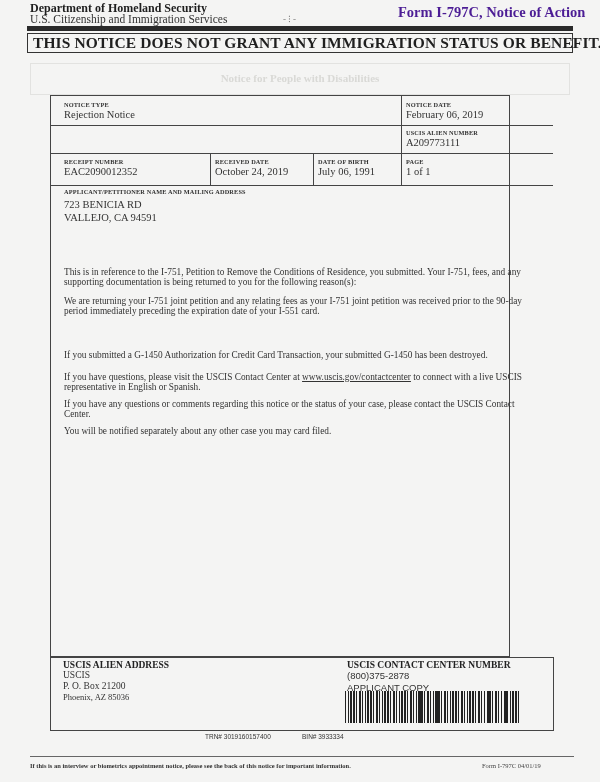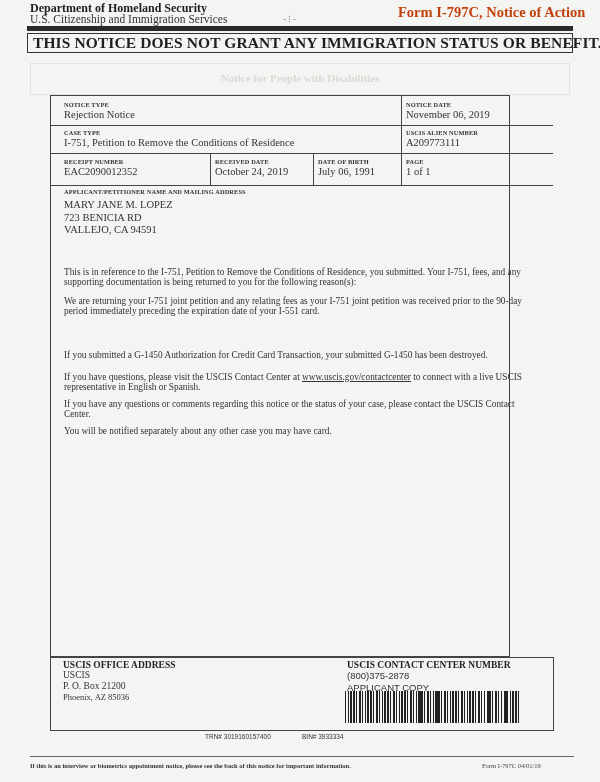--- a/index.html
+++ b/index.html
@@ -6,21 +6,21 @@
   html, body { width: 600px; height: 782px; overflow: hidden; }
   body {
     background: #f4f4f3;
     font-family: "Liberation Serif", serif;
     color: #222;
     position: relative;
   }
   .abs { position: absolute; }
   .hdr-left1 { left: 30px; top: 1px; font-weight: bold; font-size: 12px; color: #1e1e1e; }
   .hdr-left2 { left: 30px; top: 13px; font-size: 11.5px; color: #333; }
-  .hdr-right { left: 398px; top: 4px; font-weight: bold; font-size: 14.5px; color: #c2410c; }
+  .hdr-right { left: 398px; top: 4px; font-weight: bold; font-size: 14.5px; color: #4c1d95; }
   .speck { left: 283px; top: 12px; font-size: 9px; color: #777; }
   .thick-bar { left: 27px; top: 26px; width: 546px; height: 5px; background: #2a2a2a; }
   .banner {
     left: 27px; top: 33px; width: 546px; height: 20px;
     border: 1.5px solid #333;
     font-weight: bold; font-size: 15.5px; line-height: 17px;
     padding-left: 5px; color: #1f1f1f; letter-spacing: 0.1px;
     white-space: nowrap;
   }
   .ghost-box {
@@ -89,27 +89,23 @@
   <div class="vline" style="left:350px; top:0; height:89px;"></div>
   <div class="vline" style="left:159px; top:57px; height:32px;"></div>
   <div class="vline" style="left:262px; top:57px; height:32px;"></div>
 
   <div class="cell" style="left:13px; top:5px;">
     <div class="lbl">NOTICE TYPE</div>
     <div class="val">Rejection Notice</div>
   </div>
   <div class="cell" style="left:355px; top:5px;">
     <div class="lbl">NOTICE DATE</div>
-    <div class="val">November 06, 2019</div>
+    <div class="val">February 06, 2019</div>
   </div>
 
-  <div class="cell" style="left:13px; top:33px;">
-    <div class="lbl">CASE TYPE</div>
-    <div class="val">I-751, Petition to Remove the Conditions of Residence</div>
-  </div>
   <div class="cell" style="left:355px; top:33px;">
     <div class="lbl">USCIS ALIEN NUMBER</div>
     <div class="val">A209773111</div>
   </div>
 
   <div class="cell" style="left:13px; top:62px;">
     <div class="lbl">RECEIPT NUMBER</div>
     <div class="val">EAC2090012352</div>
   </div>
   <div class="cell" style="left:164px; top:62px;">
@@ -121,40 +117,39 @@
     <div class="val">July 06, 1991</div>
   </div>
   <div class="cell" style="left:355px; top:62px;">
     <div class="lbl">PAGE</div>
     <div class="val">1 of 1</div>
   </div>
 
   <div class="cell" style="left:13px; top:92px;">
     <div class="lbl">APPLICANT/PETITIONER NAME  AND  MAILING  ADDRESS</div>
     <div class="addr" style="margin-top:4px;">
-      <div>MARY JANE M. LOPEZ</div>
       <div>723 BENICIA RD</div>
       <div>VALLEJO, CA  94591</div>
     </div>
   </div>
 
   <div class="cell body-text" style="left:13px; top:0; width:480px; height:560px;">
     <p style="top:172px;">This is in reference to the I-751, Petition to Remove the Conditions of Residence, you submitted.  Your I-751, fees, and any supporting documentation is being returned to you for the following reason(s):</p>
     <p style="top:201px;">We are returning your I-751 joint petition and any relating fees as your I-751 joint petition was received prior to the 90-day period immediately preceding the expiration date of your I-551 card.</p>
     <p style="top:255px;">If you submitted a G-1450 Authorization for Credit Card Transaction, your submitted G-1450 has been destroyed.</p>
     <p style="top:277px;"><span>If you have questions, please visit the USCIS Contact Center at </span><span class="link">www.uscis.gov/contactcenter</span><span> to connect with a live USCIS representative in English or Spanish.</span></p>
     <p style="top:304px;">If you have any questions or comments regarding this notice or the status of your case, please contact the USCIS Contact Center.</p>
-    <p style="top:331px;">You will be notified separately about any other case you may have card.</p>
+    <p style="top:331px;">You will be notified separately about any other case you may card filed.</p>
   </div>
 </div>
 
 <div class="abs bottom">
   <div class="hline" style="left:0; top:0; width:502px;"></div>
   <div class="cell" style="left:12px; top:3px;">
-    <div class="blbl">USCIS OFFICE ADDRESS</div>
+    <div class="blbl">USCIS ALIEN ADDRESS</div>
     <div class="bval">USCIS</div>
     <div class="bval">P. O. Box 21200</div>
     <div class="bval" style="font-size:8.5px;">Phoenix, AZ 85036</div>
   </div>
   <div class="cell" style="left:296px; top:3px;">
     <div class="blbl">USCIS CONTACT CENTER NUMBER</div>
     <div class="bsans">(800)375-2878</div>
     <div class="bsans" style="margin-top:1px;">APPLICANT COPY</div>
   </div>
 </div>

